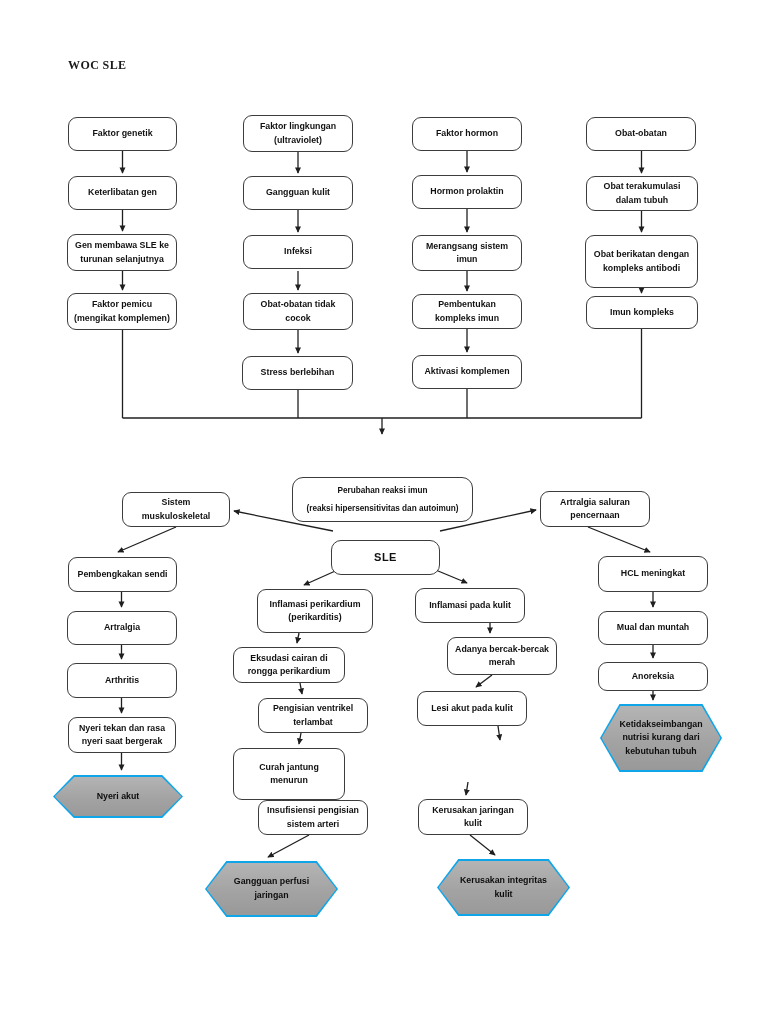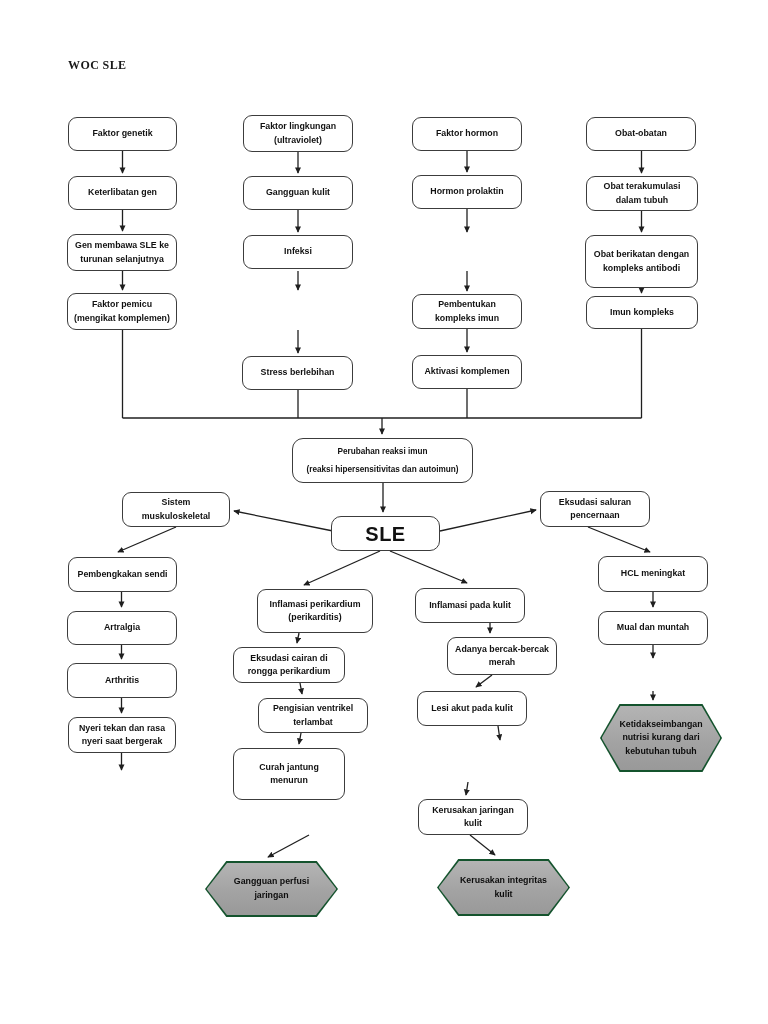--- a/index.html
+++ b/index.html
@@ -14,24 +14,24 @@
   }
   .connectors { position:absolute; left:0; top:0; z-index:1; }
   .node {
     position:absolute; z-index:2; box-sizing:border-box;
     background:#ffffff; border:1.5px solid #3c3c3c; border-radius:9px;
     display:flex; align-items:center; justify-content:center;
     text-align:center; padding:2px 3px;
     font-weight:bold; font-size:8.8px; line-height:1.5; color:#111111;
     white-space:pre-line;
   }
-  .node-perubahan { font-size:8.2px; line-height:2.15; border-radius:11px; }
-  .node-sle { font-size:20px; font-weight:600; letter-spacing:0.5px; border-radius:10px; }
+  .node-perubahan { font-size:8.2px; line-height:2.15; border-radius:11px;margin-top:39px; }
+  .node-sle { font-size:11px; font-weight:600; letter-spacing:0.5px; border-radius:10px;margin-top:24px; }
   .hex {
-    position:absolute; z-index:2; background:#14532d;
+    position:absolute; z-index:2; background:#0ea5e9;
     clip-path:polygon(0% 50%, 16% 0%, 84% 0%, 100% 50%, 84% 100%, 16% 100%);
   }
   .hex-inner {
     position:absolute; inset:1.6px;
     clip-path:polygon(0% 50%, 16% 0%, 84% 0%, 100% 50%, 84% 100%, 16% 100%);
     background:linear-gradient(180deg,#b4b4b4 0%,#a3a3a3 55%,#999999 100%);
     display:flex; align-items:center; justify-content:center;
     text-align:center; font-weight:bold; font-size:8.8px; line-height:1.55;
     color:#0d0d0d; white-space:pre-line; padding:0 14px;
   }
@@ -115,71 +115,81 @@
 
   <div class="node" style="left:68px;top:176px;width:109px;height:34px">Keterlibatan gen</div>
   <div class="node" style="left:243px;top:176px;width:110px;height:34px">Gangguan kulit</div>
   <div class="node" style="left:586px;top:176px;width:112px;height:35px">Obat terakumulasi
 dalam tubuh</div>
   <div class="node" style="left:412px;top:175px;width:110px;height:34px">Hormon prolaktin</div>
 
   <div class="node" style="left:67px;top:234px;width:110px;height:37px">Gen membawa SLE ke
 turunan selanjutnya</div>
   <div class="node" style="left:243px;top:235px;width:110px;height:34px">Infeksi</div>
+  <div class="node" style="left:412px;top:235px;width:110px;height:36px">Merangsang sistem
+imun</div>
   <div class="node" style="left:585px;top:235px;width:113px;height:53px">Obat berikatan dengan
 kompleks antibodi</div>
 
   <div class="node" style="left:67px;top:293px;width:110px;height:37px">Faktor pemicu
 (mengikat komplemen)</div>
+  <div class="node" style="left:243px;top:293px;width:110px;height:37px">Obat-obatan tidak
+cocok</div>
   <div class="node" style="left:412px;top:294px;width:110px;height:35px">Pembentukan
 kompleks imun</div>
   <div class="node" style="left:586px;top:296px;width:112px;height:33px">Imun kompleks</div>
 
   <div class="node" style="left:242px;top:356px;width:111px;height:34px">Stress berlebihan</div>
   <div class="node" style="left:412px;top:355px;width:110px;height:34px">Aktivasi komplemen</div>
 
   <div class="node node-perubahan" style="left:292px;top:438px;width:181px;height:45px">Perubahan reaksi imun
 (reaksi hipersensitivitas dan autoimun)</div>
   <div class="node node-sle" style="left:331px;top:516px;width:109px;height:35px">SLE</div>
   <div class="node" style="left:122px;top:492px;width:108px;height:35px">Sistem
 muskuloskeletal</div>
-  <div class="node" style="left:540px;top:491px;width:110px;height:36px">Eksudasi saluran
+  <div class="node" style="left:540px;top:491px;width:110px;height:36px">Artralgia saluran
 pencernaan</div>
 
   <div class="node" style="left:68px;top:557px;width:109px;height:35px">Pembengkakan sendi</div>
   <div class="node" style="left:67px;top:611px;width:110px;height:34px">Artralgia</div>
   <div class="node" style="left:67px;top:663px;width:110px;height:35px">Arthritis</div>
   <div class="node" style="left:68px;top:717px;width:108px;height:36px">Nyeri tekan dan rasa
 nyeri saat bergerak</div>
+  <div class="hex" style="left:53px;top:775px;width:130px;height:43px">
+    <div class="hex-inner">Nyeri akut</div>
+  </div>
 
   <div class="node" style="left:257px;top:589px;width:116px;height:44px">Inflamasi perikardium
 (perikarditis)</div>
   <div class="node" style="left:233px;top:647px;width:112px;height:36px">Eksudasi cairan di
 rongga perikardium</div>
   <div class="node" style="left:258px;top:698px;width:110px;height:35px">Pengisian ventrikel
 terlambat</div>
   <div class="node" style="left:233px;top:748px;width:112px;height:52px">Curah jantung
 menurun</div>
+  <div class="node" style="left:258px;top:800px;width:110px;height:35px">Insufisiensi pengisian
+sistem arteri</div>
   <div class="hex" style="left:205px;top:861px;width:133px;height:56px">
     <div class="hex-inner">Gangguan perfusi
 jaringan</div>
   </div>
 
   <div class="node" style="left:415px;top:588px;width:110px;height:35px">Inflamasi pada kulit</div>
   <div class="node" style="left:447px;top:637px;width:110px;height:38px">Adanya bercak-bercak
 merah</div>
   <div class="node" style="left:417px;top:691px;width:110px;height:35px">Lesi akut pada kulit</div>
   <div class="node" style="left:418px;top:799px;width:110px;height:36px">Kerusakan jaringan
 kulit</div>
   <div class="hex" style="left:437px;top:859px;width:133px;height:57px">
     <div class="hex-inner">Kerusakan integritas
 kulit</div>
   </div>
 
   <div class="node" style="left:598px;top:556px;width:110px;height:36px">HCL meningkat</div>
   <div class="node" style="left:598px;top:611px;width:110px;height:34px">Mual dan muntah</div>
+  <div class="node" style="left:598px;top:662px;width:110px;height:29px">Anoreksia</div>
   <div class="hex" style="left:600px;top:704px;width:122px;height:68px">
     <div class="hex-inner">Ketidakseimbangan
 nutrisi kurang dari
 kebutuhan tubuh</div>
   </div>
 
 </div>
 
 </body></html>

